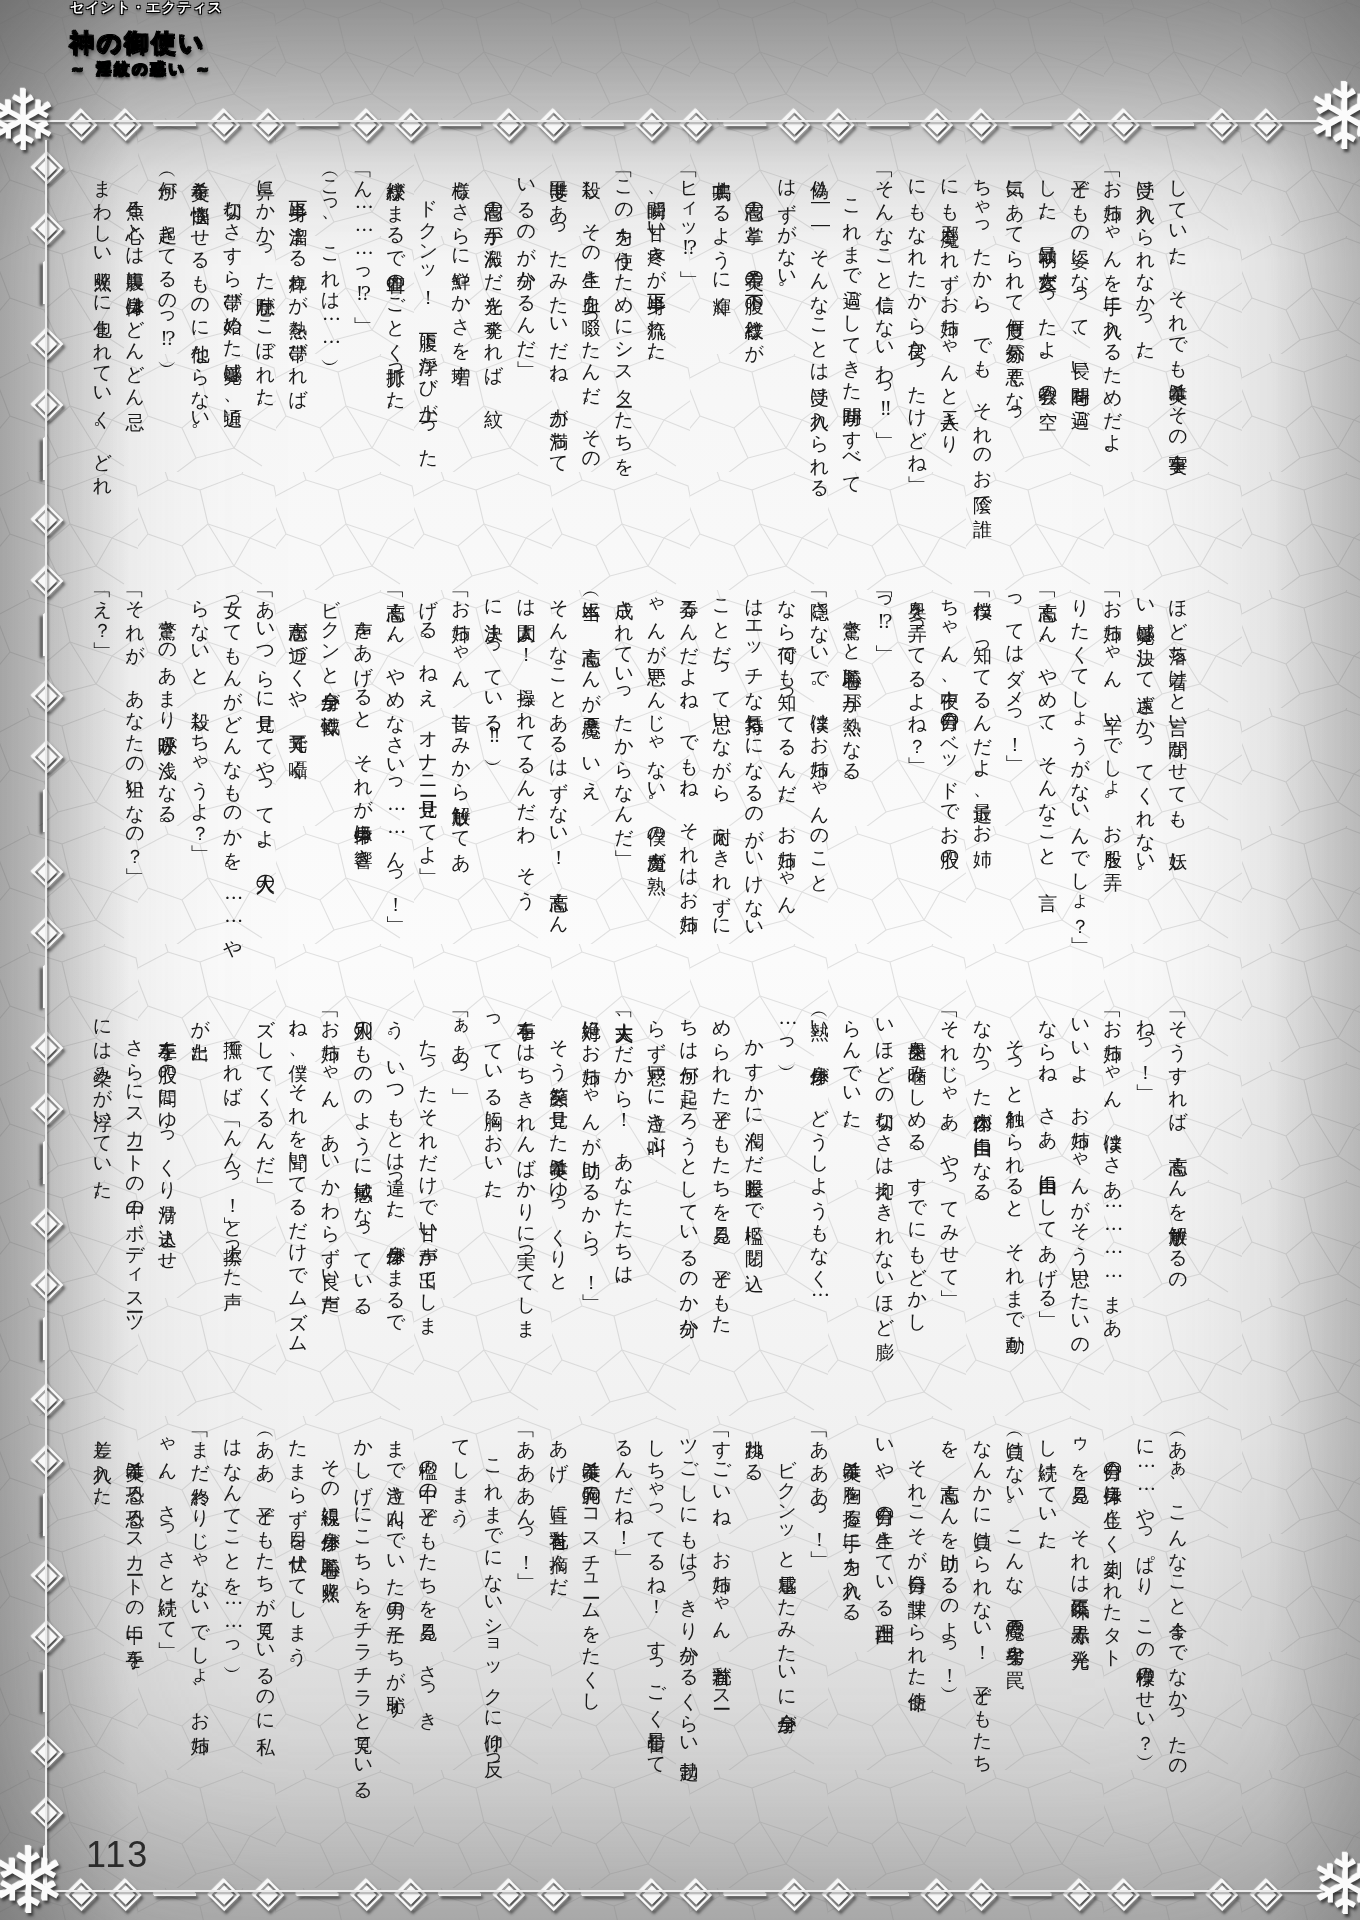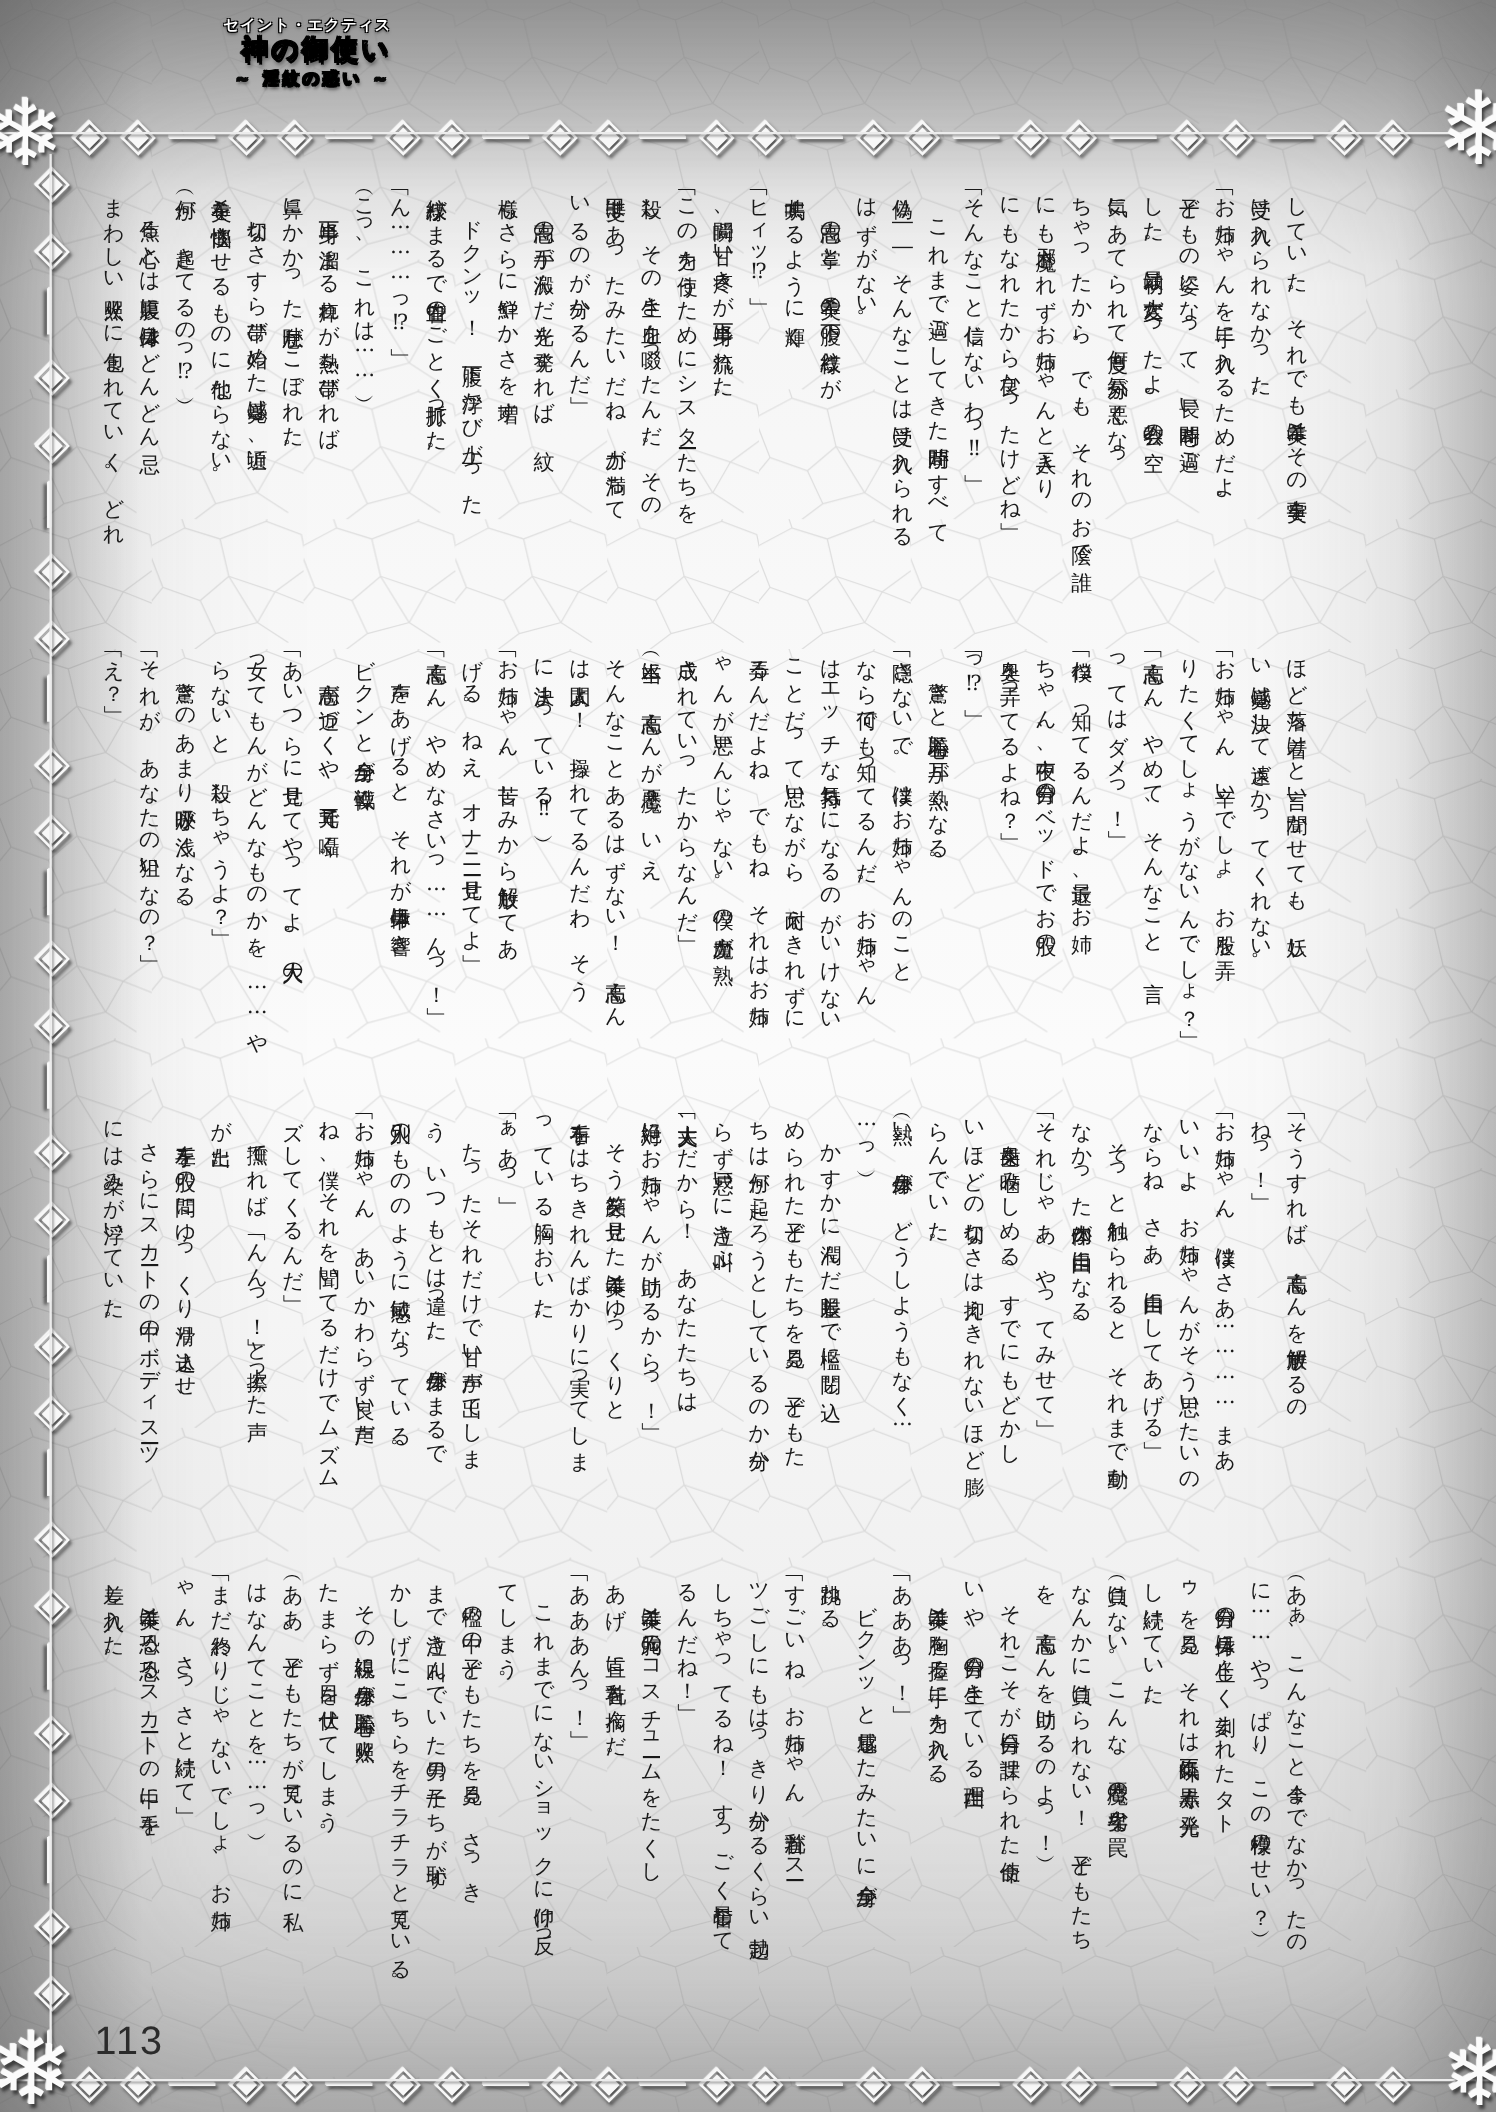--- a/index.html
+++ b/index.html
@@ -30,25 +30,25 @@
     text-shadow:2px 3px 3px rgba(35,35,35,.75),-1px -1px 1px rgba(255,255,255,.9);}
   .v-border::before{content:"";position:absolute;top:0;bottom:0;left:26px;
     border-left:2px solid #ececec;box-shadow:2px 0 2px rgba(0,0,0,.35);}
   .snow{position:absolute;z-index:3;color:#fbfbfb;
     font-family:"DejaVu Sans","Liberation Sans",sans-serif;
     text-shadow:2px 3px 3px rgba(40,40,40,.8),-1px -1px 1px #fff;}
   .snow-tl{left:-12px;top:72px;font-size:84px;}
   .snow-tr{left:1306px;top:64px;font-size:92px;}
   .snow-bl{left:-10px;top:1828px;font-size:92px;}
   .snow-br{left:1310px;top:1836px;font-size:84px;}
-  .logo{position:absolute;left:70px;top:16px;width:286px;z-index:4;text-align:right;line-height:1.1;}
+  .logo{position:absolute;left:70px;top:0;width:286px;z-index:4;text-align:left;line-height:1.1;}
   .logo-ruby{font-size:14px;font-weight:bold;color:#fff;letter-spacing:1px;
     font-family:"DejaVu Sans","Liberation Sans",sans-serif;
     text-shadow:1px 1px 0 #000,-1px 1px 0 #000,1px -1px 0 #000,-1px -1px 0 #000,0 2px 3px rgba(0,0,0,.7);}
-  .logo-title{font-size:24px;font-weight:bold;color:#fff;letter-spacing:3px;margin-top:1px;
+  .logo-title{font-size:24px;font-weight:bold;color:#fff;letter-spacing:3px;margin-top:15px;
     -webkit-text-stroke:1.2px #000;
     text-shadow:1px 2px 0 #000,-1px 1px 0 #000,1px -1px 0 #000,-1px -1px 0 #000,2px 4px 4px rgba(0,0,0,.55);}
   .logo-name{position:relative;font-size:62px;font-weight:bold;letter-spacing:8px;margin-top:2px;
     background:linear-gradient(180deg,#ffffff 4%,#ececec 30%,#9d9d9d 52%,#6a6a6a 60%,#d9d9d9 82%,#f5f5f5 100%);
     -webkit-background-clip:text;background-clip:text;color:transparent;
     -webkit-text-stroke:2.2px #0d0d0d;filter:drop-shadow(3px 4px 1px rgba(0,0,0,.6));}
   .logo-sparkle{position:absolute;left:50%;top:40%;transform:translate(-50%,-50%);
     font-size:20px;color:#fff;-webkit-text-stroke:1px #222;z-index:5;
     font-family:"DejaVu Sans","Liberation Sans",sans-serif;text-shadow:0 0 3px rgba(0,0,0,.8);}
   .logo-sub{font-size:15px;font-weight:bold;color:#14532d;letter-spacing:3px;margin-top:4px;

